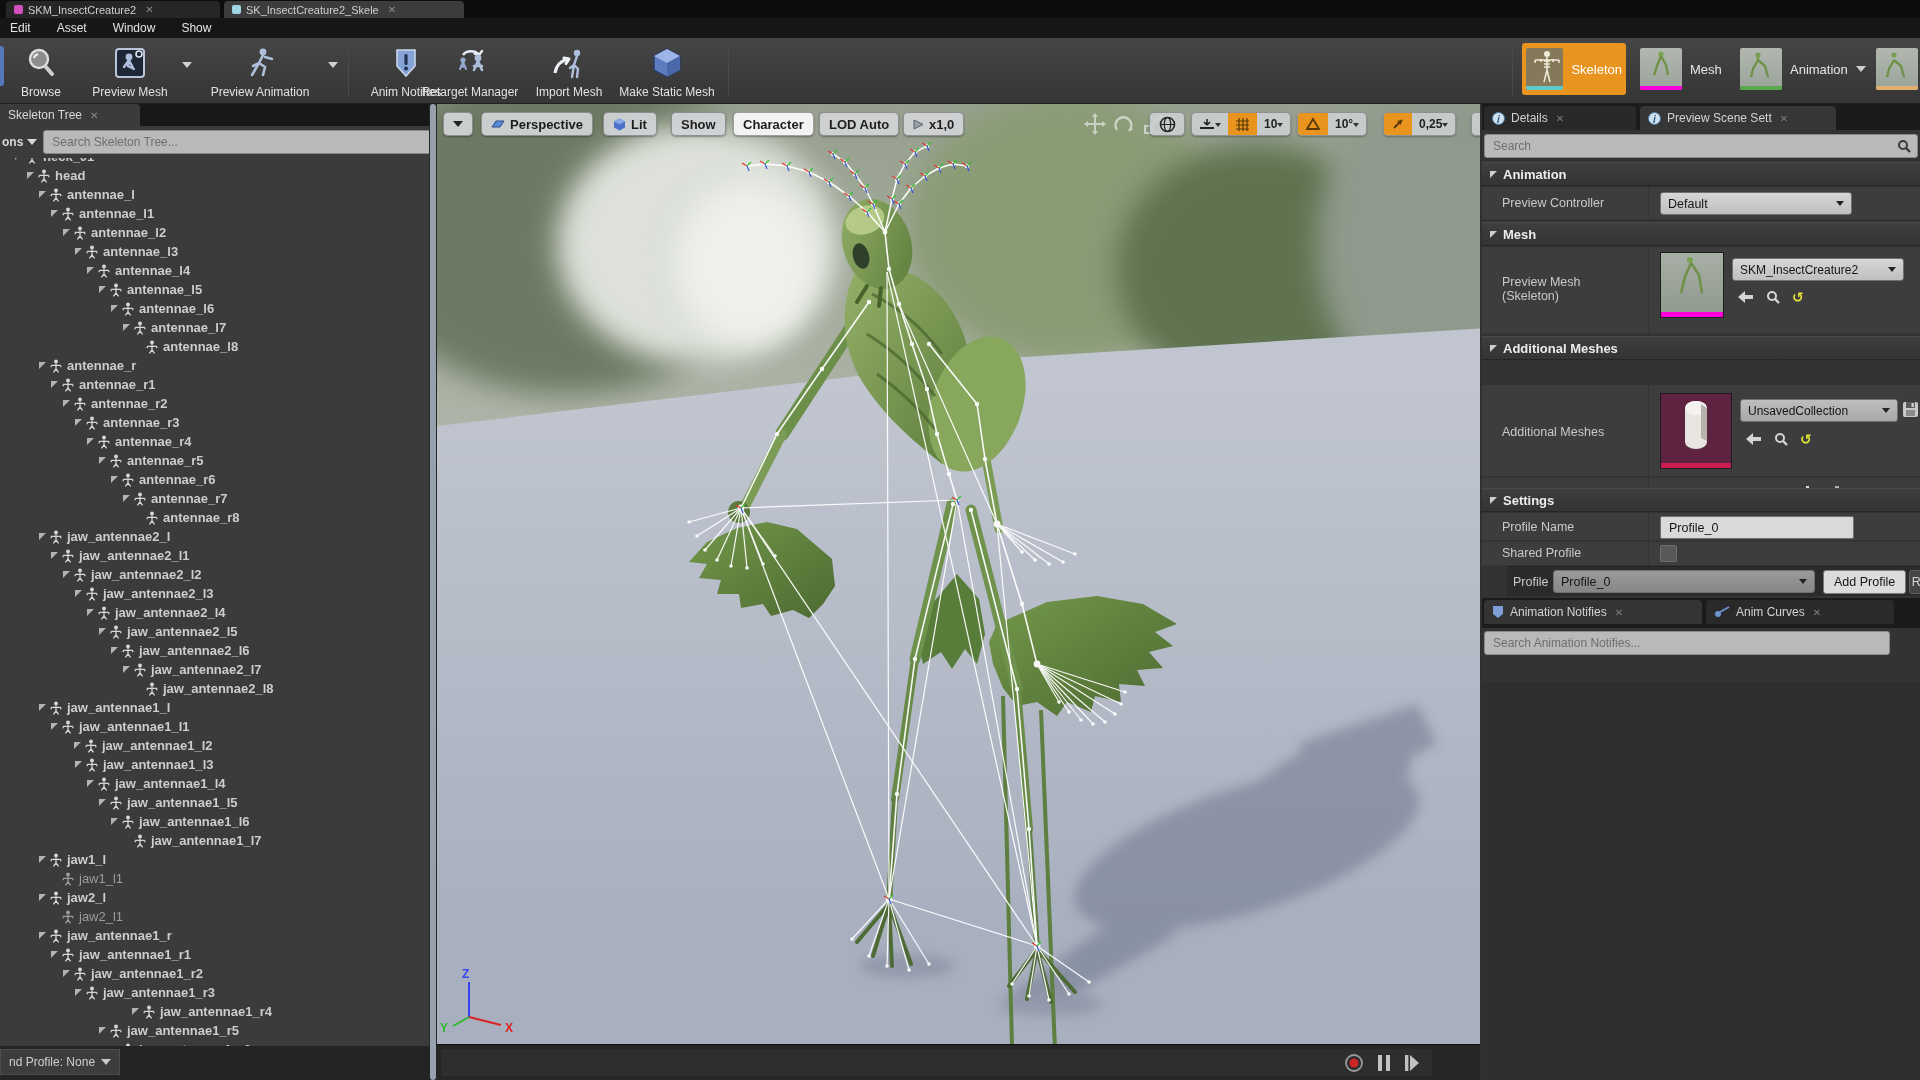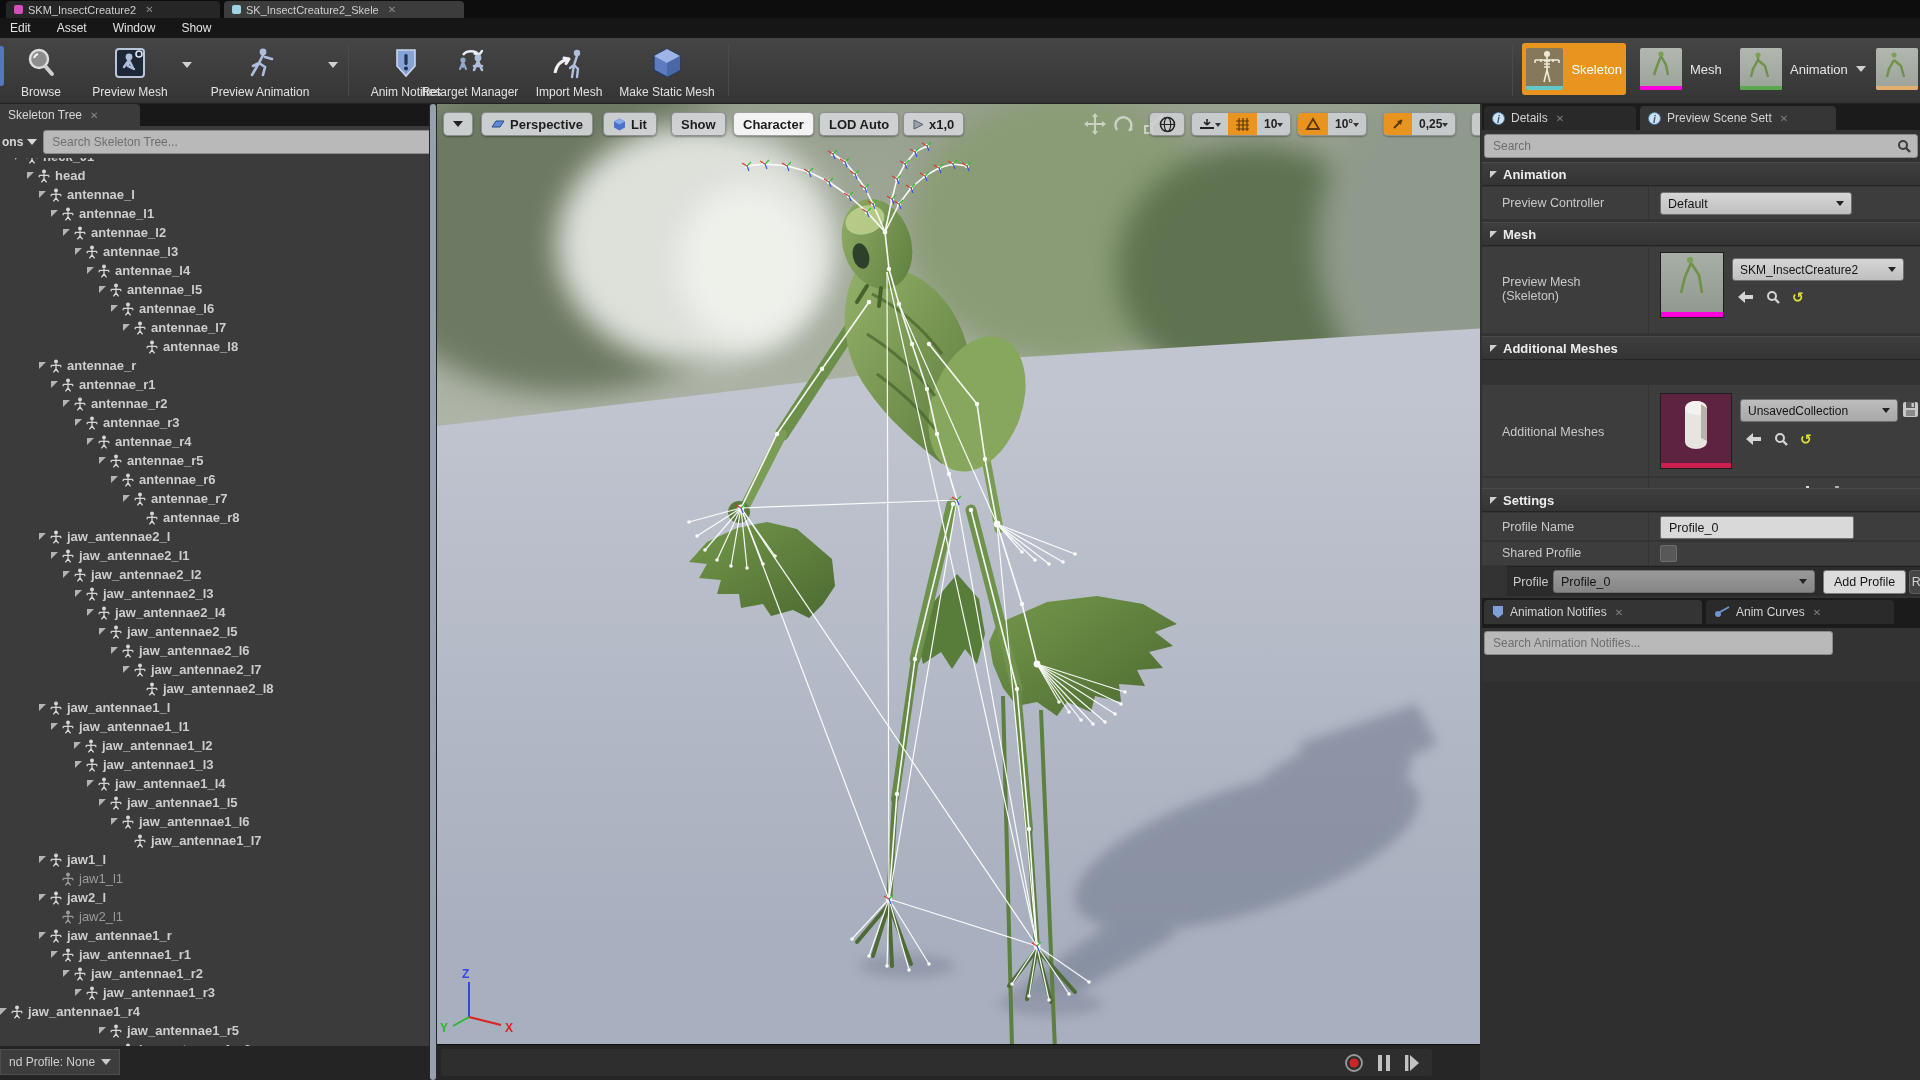--- a/index.html
+++ b/index.html
@@ -664,21 +664,21 @@
           <span class="blabel">jaw_antennae1_r2</span>
         </div>
         <div class="trow" style="top: 825px; padding-left: 75px;">
           <span class="tri"></span>
           <svg class="bicon" viewBox="0 0 12 14">
             <circle cx="6" cy="2.6" r="2"></circle>
             <path d="M6 4.6 V10 M1.2 6.4 H10.8 M1.2 6.4 v1.8 M10.8 6.4 v1.8 M6 10 L3.4 13.4 M6 10 L8.6 13.4"></path>
           </svg>
           <span class="blabel">jaw_antennae1_r3</span>
         </div>
-        <div class="trow" style="top: 844px; ">
+        <div class="trow" style="top: 844px; padding-left: 87px; margin-left: 45px;">
           <span class="tri"></span>
           <svg class="bicon" viewBox="0 0 12 14">
             <circle cx="6" cy="2.6" r="2"></circle>
             <path d="M6 4.6 V10 M1.2 6.4 H10.8 M1.2 6.4 v1.8 M10.8 6.4 v1.8 M6 10 L3.4 13.4 M6 10 L8.6 13.4"></path>
           </svg>
           <span class="blabel">jaw_antennae1_r4</span>
         </div>
         <div class="trow" style="top: 863px; padding-left: 99px;">
           <span class="tri"></span>
           <svg class="bicon" viewBox="0 0 12 14">
@@ -1341,21 +1341,21 @@
       </div>
       <div class="rtab" style="left:224px; width:188px; background:#2a2a2a;">
         <svg class="ico" width="16" height="12" viewBox="0 0 16 12">
             <circle cx="4" cy="8" r="3" fill="#6f94d0"></circle>
             <line x1="6" y1="6" x2="15" y2="1" stroke="#6f94d0" stroke-width="2"></line>
           </svg>
         <span>Anim Curves</span>
         <span class="tclose">✕</span>
       </div>
     </div>
-    <div class="abs" style="left:2px; top:527px; width:349px;">
+    <div class="abs" style="left:2px; top:527px; width:406px;">
       <div class="searchbox">
         <input placeholder="Search Animation Notifies..." style="">
       </div>
     </div>
     <div id="notifyempty"></div>
   </div>
 
 </div>
 
 </body></html>

